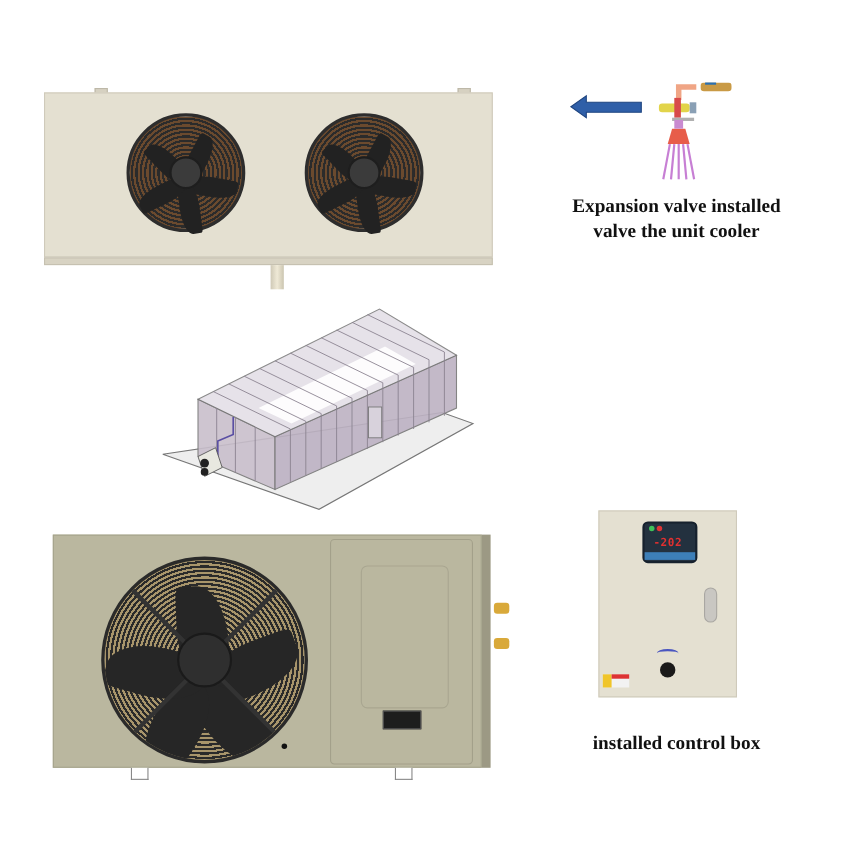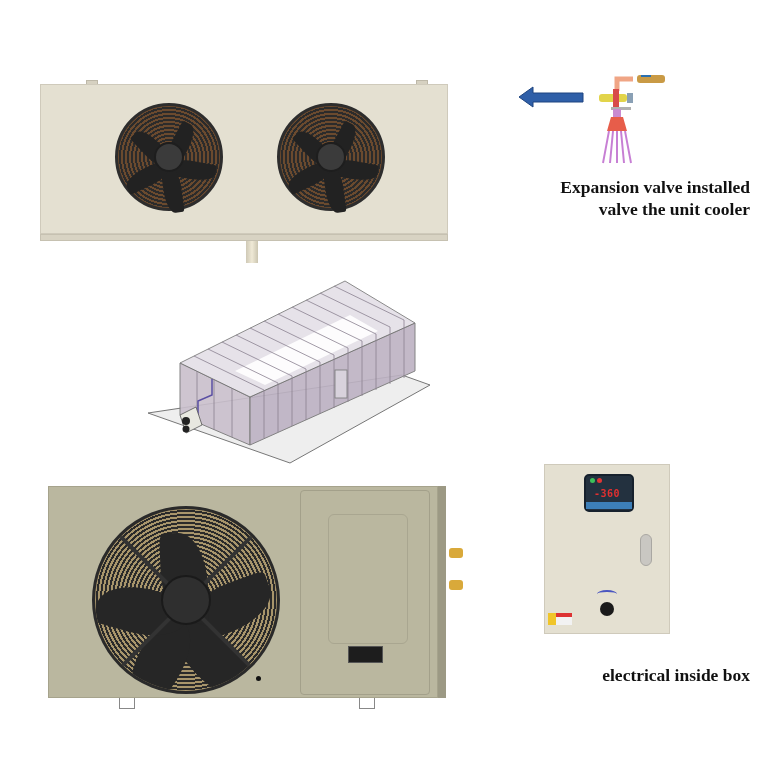--- a/index.html
+++ b/index.html
@@ -1,18 +1,18 @@
 <!DOCTYPE html>
 <html><head>
 <meta charset="utf-8">
 <style>
   html,body{margin:0;padding:0;background:#ffffff;}
   body{width:768px;height:768px;position:relative;overflow:hidden;font-family:"Liberation Serif","DejaVu Serif",serif;}
   .abs{position:absolute;}
-  .caption{position:absolute;text-align:right;font-weight:bold;font-size:17.5px;line-height:22px;color:#111;}
+  .caption{position:absolute;text-align:center;font-weight:bold;font-size:17.5px;line-height:22px;color:#111;}
   
   .cooler{left:40px;top:84px;width:408px;height:150px;background:#e4e0d1;border:1px solid #cfcabb;box-sizing:border-box;}
   .cooler-bottom{left:40px;top:234px;width:408px;height:7px;background:#d8d3c3;border:1px solid #c6c1b1;box-sizing:border-box;}
   .drain{left:246px;top:241px;width:12px;height:22px;background:linear-gradient(90deg,#cfc9b6,#efe9d6,#cbc5b0);}
   .bracket{width:10px;height:20px;background:#d6d1c1;border:1px solid #bdb8a8;top:80px;}
   .fan{border-radius:50%;background:radial-gradient(circle,#3a3a3a 0 16%,#2a2a2a 17% 20%,transparent 21%),repeating-radial-gradient(circle,#2b2b2b 0 2px,#6b4a2e 2px 4px);border:3px solid #2d2d2d;box-sizing:border-box;}
   .blade{position:absolute;left:50%;top:50%;width:46%;height:18%;background:#222;border-radius:50% 10% 50% 10%;transform-origin:0 50%;}
   .hub{position:absolute;left:50%;top:50%;width:30%;height:30%;margin:-15% 0 0 -15%;border-radius:50%;background:#3b3b3b;border:2px solid #1e1e1e;box-sizing:border-box;}
   
   .room-wrap{left:140px;top:275px;width:300px;height:190px;}
@@ -177,24 +177,24 @@
     <div class="strut" style="transform:rotate(315deg);"></div>
     <div class="bighub"></div>
   </div>
 </div>
 
 <div class="abs">
   <div class="abs ctrl"></div>
   <div class="abs display"></div>
   <div class="abs led-g"></div>
   <div class="abs led-r"></div>
-  <div class="abs disp-num">-360</div>
+  <div class="abs disp-num">-202</div>
   <div class="abs disp-strip"></div>
   <div class="abs handle"></div>
   <div class="abs" style="left:597px;top:590px;width:20px;height:6px;border-top:2px solid #4a56c0;border-radius:50% 50% 0 0;"></div>
   <div class="abs knob"></div>
   <div class="abs warn"></div>
   <div class="abs warn-red"></div>
 </div>
 
 <div class="caption" style="left:480px;top:664px;width:270px;">
-  <div>electrical inside box</div>
+  <div>installed control box</div>
 </div>
 
 </body></html>

